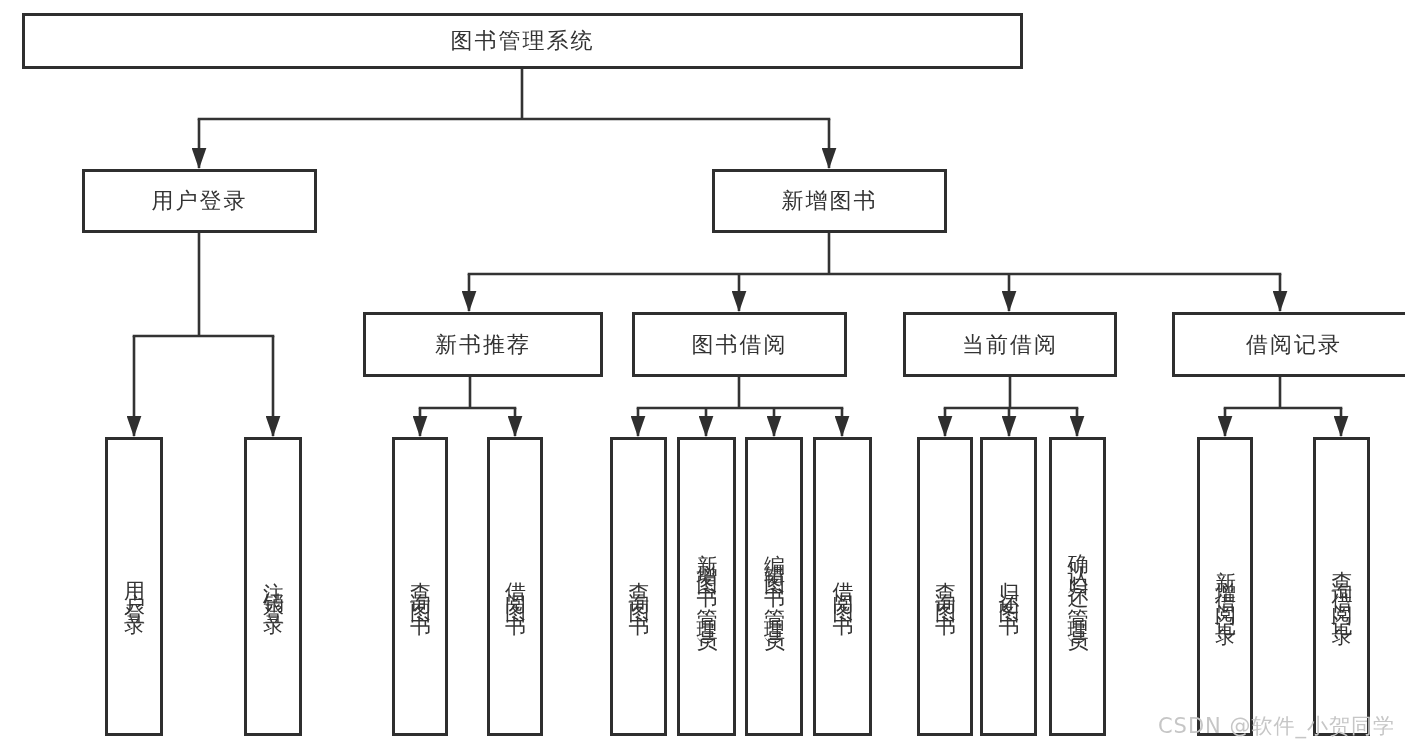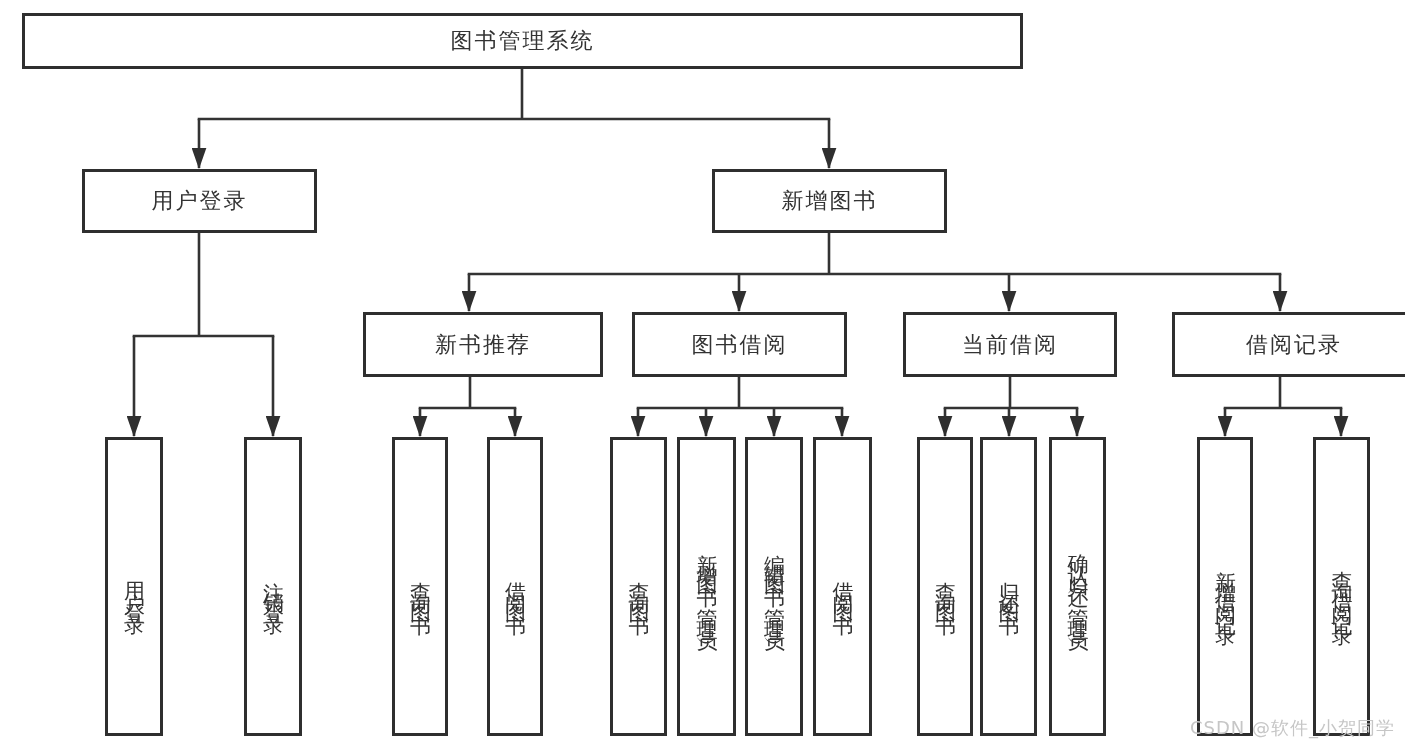--- a/index.html
+++ b/index.html
@@ -30,21 +30,21 @@
     writing-mode:vertical-rl;
     text-orientation:mixed;
     font-size:21px;
     letter-spacing:11px;
     color:#333333;
     line-height:1;
   }
   .watermark{
     position:absolute;
     right:10px;bottom:7px;
-    font-size:18px;
+    font-size:21px;
     color:#c6c6c6;
     letter-spacing:1px;
     z-index:10;
     white-space:nowrap;
   }
 </style>
 </head>
 <body>
 
 <div class="canvas">

